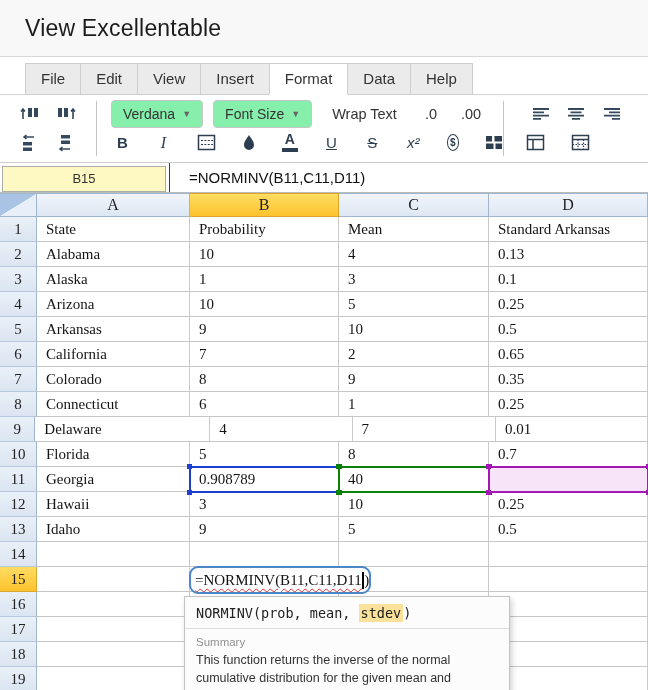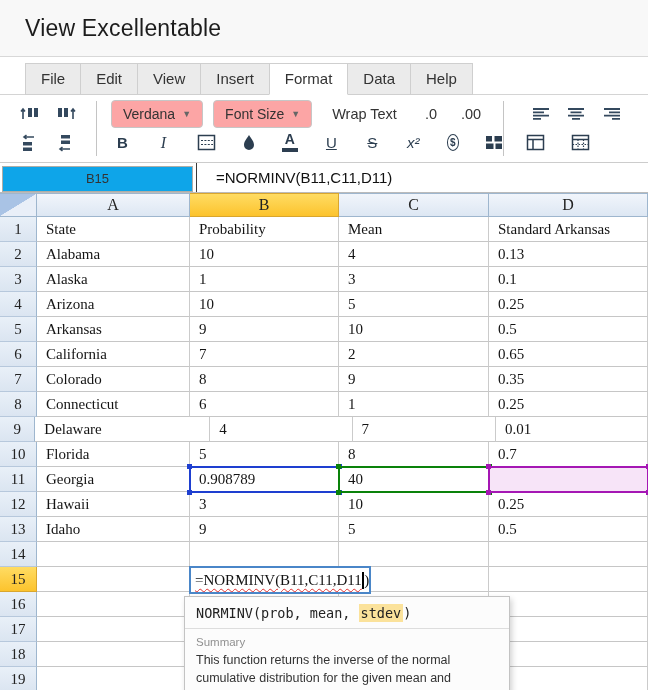--- a/index.html
+++ b/index.html
@@ -26,42 +26,42 @@
   .tb-row { display:flex; align-items:center; height:29px; }
   .tb-left { width:96px; }
   .tb-left .tb-row { justify-content:space-around; padding:0 12px; }
   .tb-div { width:1px; background:#c4c4c4; margin:6px 0; }
   .tb-mid { width:406px; }
   .tb-mid .tb-row { padding-left:14px; gap:0; }
   .tb-right { flex:1; }
   .tb-right .tb-row { justify-content:space-evenly; padding:0 10px; }
   .tbtn { display:inline-flex; align-items:center; justify-content:center; cursor:pointer;
     color:#34495e; }
-  .dd { border:1px solid #c6c6c6; border-radius:4px; background:#fca5a5; padding:5px 11px;
+  .dd { border:1px solid #c6c6c6; border-radius:4px; background:#86efac; padding:5px 11px;
     font-size:14px; color:#333; display:inline-flex; align-items:center; gap:7px; cursor:pointer;text-align:right; }
   .dd .caret { font-size:9px; color:#666; }
   .dd + .dd { margin-left:10px; }
   .tb-label { font-size:14.5px; color:#333; margin-left:20px; cursor:pointer; }
   .fmt2 { display:flex; gap:26px; align-items:center; padding-left:4px; width:100%; }
   .glyph { font-size:15px; color:#2c3e50; width:22px; text-align:center; cursor:pointer; }
   .glyph.b { font-weight:bold; }
   .glyph.i { font-style:italic; font-family:"Liberation Serif", serif; font-size:16px; }
   .glyph.u { text-decoration:underline; }
   .glyph.s { text-decoration:line-through; }
   .acolor { display:inline-flex; flex-direction:column; align-items:center; width:22px; cursor:pointer; }
   .acolor .a { font-size:14px; font-weight:bold; color:#2c3e50; line-height:13px; }
   .acolor .bar { width:16px; height:4px; background:#2c3e50; margin-top:2px; }
   .curr { width:17px; height:17px; border:1.5px solid #2c3e50; border-radius:50%;
     font-size:10px; font-weight:bold; color:#2c3e50; display:inline-flex; align-items:center;
     justify-content:center; cursor:pointer; }
   svg.icn { display:block; cursor:pointer; }
 
   
   .formulabar { height:30px; display:flex; align-items:center; border-bottom:1px solid #bbb; background:#fff; }
-  .namebox { width:191px; height:26px; margin:2px 3px 0 2px; background:#0ea5e9;
+  .namebox { width:164px; height:26px; margin:2px 3px 0 2px; background:#fef9c3;
     border:1px solid #aeaea8; display:flex; align-items:center; justify-content:center;
     font-size:13px; color:#333; }
   .fx-input { flex:1; height:100%; border-left:1px solid #3a3a3a; display:flex; align-items:center;
     padding-left:19px; font-size:15px; color:#111; background:#fff; }
 
   
   .sheet { position:relative; width:648px; height:497px; overflow:hidden;
     font-family:"Liberation Serif", serif; }
   .hrow { display:flex; height:24px; }
   .corner { width:37px; height:24px; border:1px solid #9eb6ce; border-left:none;
@@ -407,21 +407,21 @@
       <i class="h2" style="background: rgb(10, 130, 10);"></i>
       <i class="h3" style="background: rgb(10, 130, 10);"></i>
       <i class="h4" style="background: rgb(10, 130, 10);"></i>
     </div>
     <div class="selbox" style="border-color: rgb(165, 23, 180); left: 488px; top: 273px; width: 161px; height: 27px; background: rgb(247, 228, 248);">
       <i class="h1" style="background: rgb(165, 23, 180);"></i>
       <i class="h2" style="background: rgb(165, 23, 180);"></i>
       <i class="h3" style="background: rgb(165, 23, 180);"></i>
       <i class="h4" style="background: rgb(165, 23, 180);"></i>
     </div>
-    <div class="editbox" style="left: 189px; top: 373px; min-width: 176px; height: 28px;">
+    <div class="editbox" style="left: 189px; top: 373px; min-width: 176px; height: 28px; border-radius: 9px;">
       <span class="wavy">=NORMINV(B11,C11,D11</span>
       <span class="cursor"></span>
       <span>)</span>
     </div>
     <div class="fn-tip" style="left: 184px; top: 403px;">
       <div class="fn-sig"><span>NORMINV(prob, mean, </span><span class="hl">stdev</span><span>)</span></div>
       <div class="fn-body">
         <div class="fn-summary-label">Summary</div>
         <div class="fn-summary">This function returns the inverse of the normal cumulative distribution for the given mean and standard deviation.</div>
       </div>

